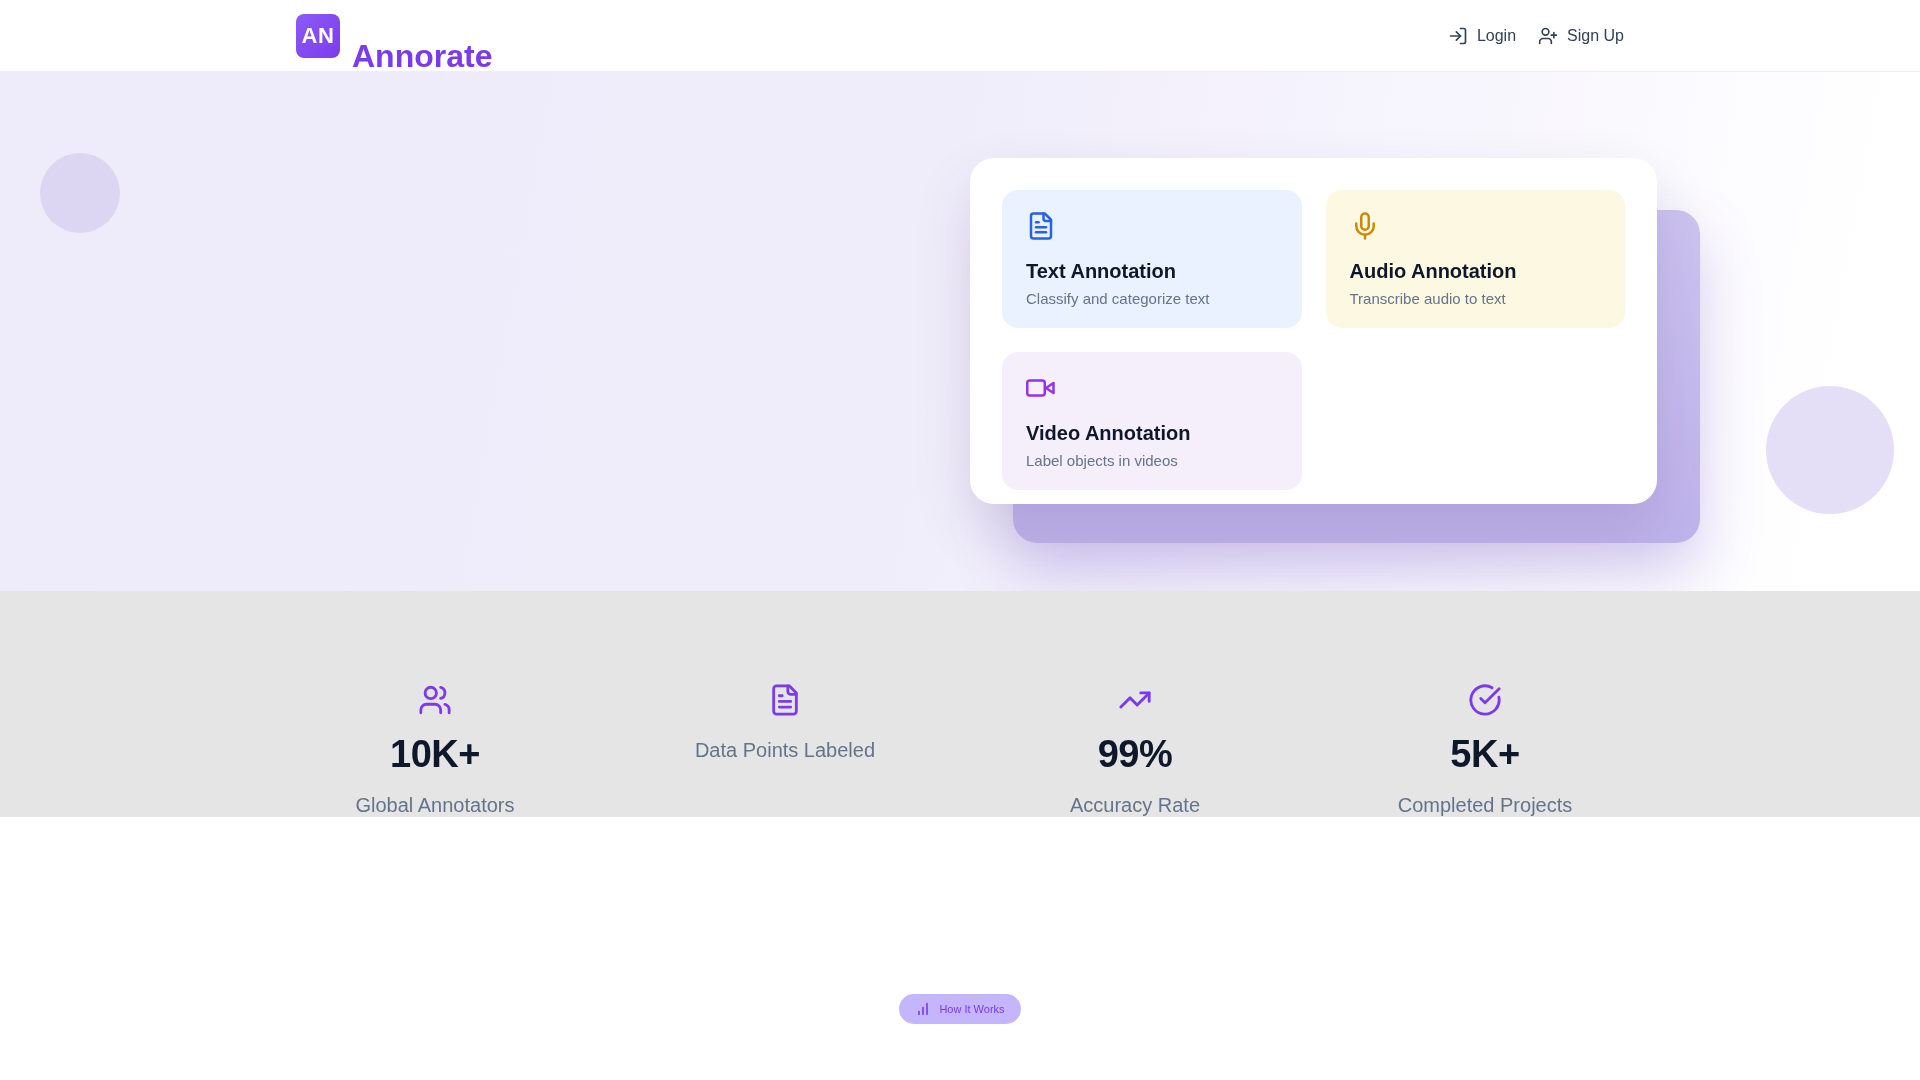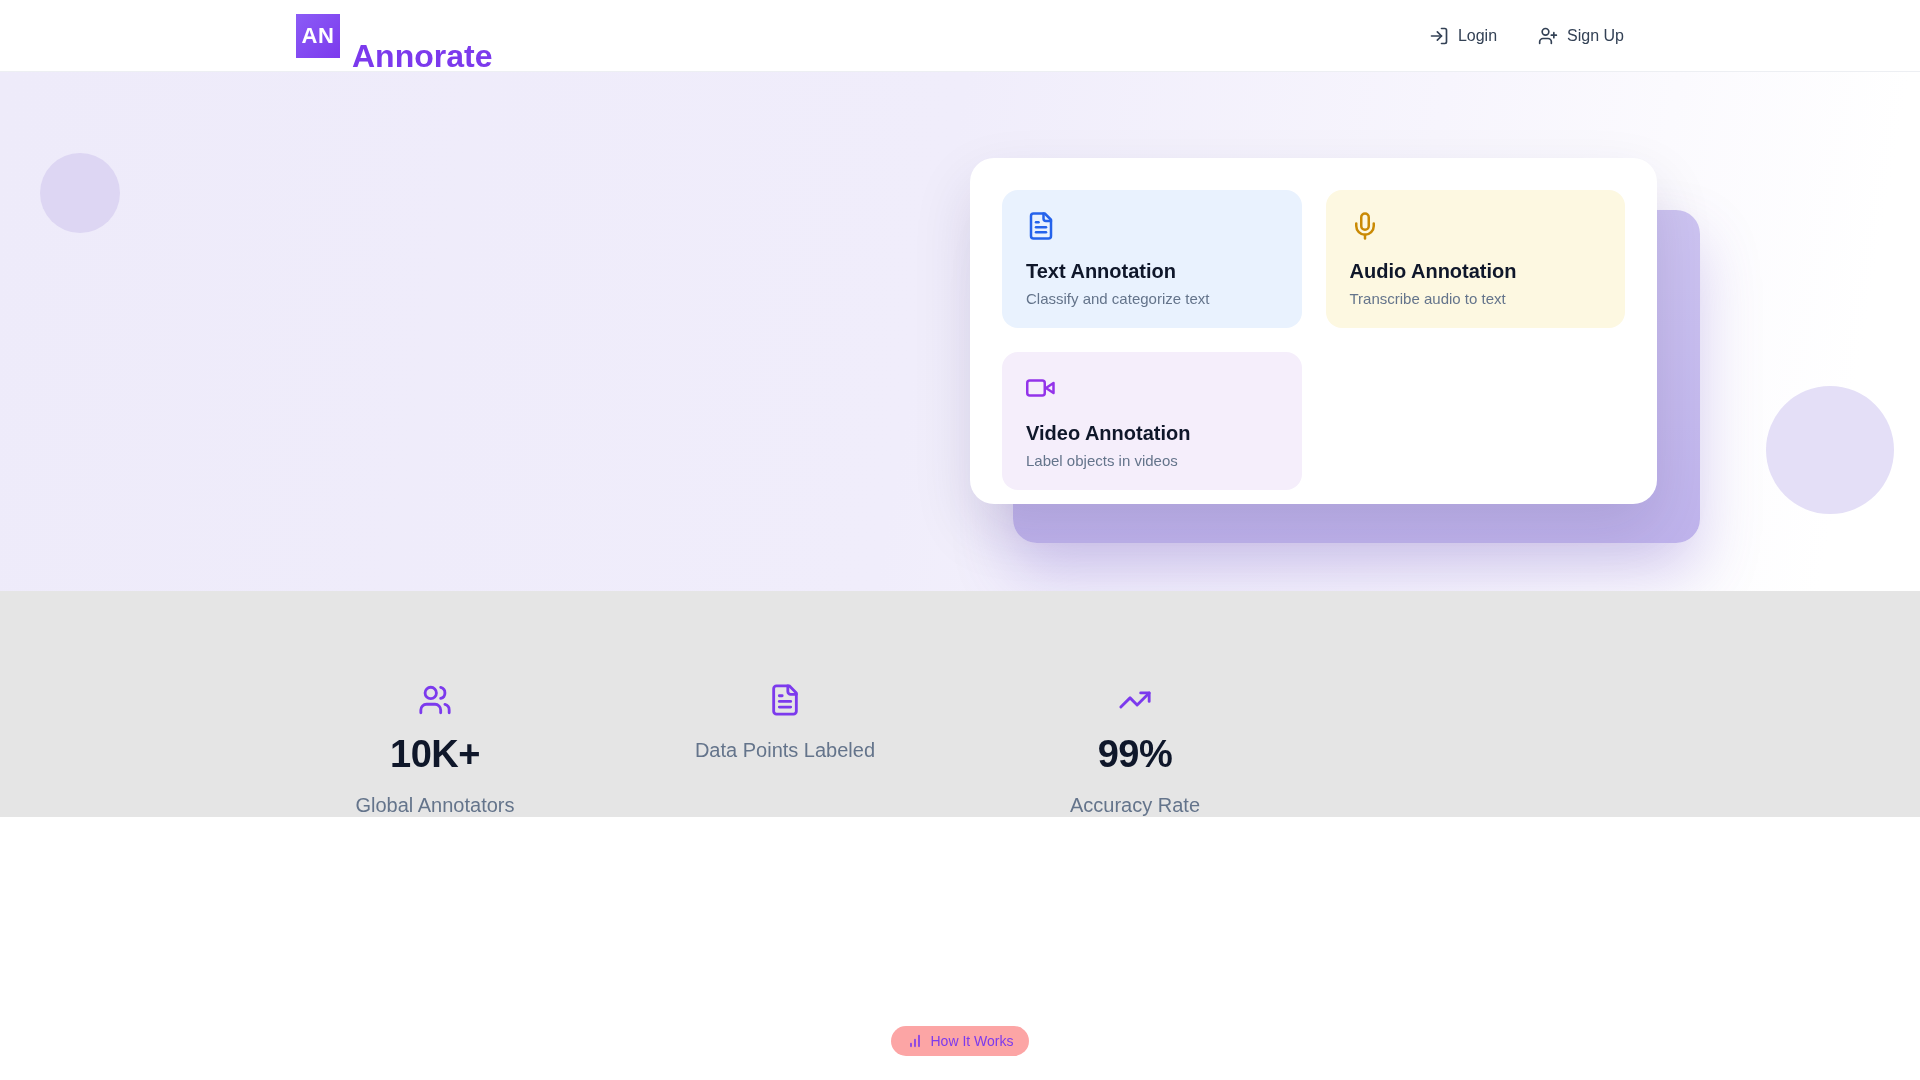--- a/index.html
+++ b/index.html
@@ -24,29 +24,29 @@
     height: 100%;
     margin: 0 auto;
     padding: 0 24px;
     display: flex;
     align-items: center;
     justify-content: space-between;
   }
   .brand { display: flex; align-items: center; gap: 12px; cursor: pointer; }
   .logo-badge {
     width: 44px; height: 44px;
-    border-radius: 0;
+    border-radius: 8px;
     background: linear-gradient(135deg, #8b5cf6, #7c3aed);
     color: #ffffff;
     font-size: 22px; font-weight: 700;
     display: flex; align-items: center; justify-content: center;
     letter-spacing: 0.5px;
   }
   .brand-name { font-size: 32px; font-weight: 700; color: #7c3aed; margin-top: 42px; }
-  .nav { display: flex; align-items: center; gap: 41px; }
+  .nav { display: flex; align-items: center; gap: 22px; }
   .nav-link {
     display: flex; align-items: center; gap: 9px;
     color: #334155; font-size: 16px; font-weight: 500;
     text-decoration: none; cursor: pointer;
   }
   .nav-link svg { color: #334155; }
 
   
   .hero {
     position: relative;
@@ -108,26 +108,25 @@
     margin-top: 12px;
     font-size: 38px; font-weight: 800; color: #0f172a;
     letter-spacing: -0.5px;
   }
   .stat-label { margin-top: 18px; font-size: 20px; color: #64748b; }
 
   
   .how { padding-top: 177px; text-align: center; }
   .how-badge {
     display: inline-flex; align-items: center; gap: 8px;
-    background: #fca5a5; color: #7c3aed;
+    background: #c4b5fd; color: #7c3aed;
     border-radius: 999px;
     padding: 7px 16px;
-    font-size: 14px; font-weight: 500;
+    font-size: 11px; font-weight: 500;
     cursor: default;
-    margin-top: 32px;
   }
   .how-heading {
     margin-top: 22px;
     font-size: 37px; font-weight: 800; color: #1e293b;
     letter-spacing: -0.5px;
   }
 </style>
 </head>
 <body>
 
@@ -246,20 +245,30 @@
       <span class="stat-icon">
         <svg width="34" height="34" viewBox="0 0 24 24" fill="none" stroke="currentColor" stroke-width="2" stroke-linecap="round" stroke-linejoin="round">
             <polyline points="22 7 13.5 15.5 8.5 10.5 2 17"></polyline>
             <polyline points="16 7 22 7 22 13"></polyline>
           </svg>
       </span>
       <div class="stat-value">99%</div>
       <div class="stat-label">Accuracy Rate</div>
     </div>
 
+    <div class="stat">
+      <span class="stat-icon">
+        <svg width="34" height="34" viewBox="0 0 24 24" fill="none" stroke="currentColor" stroke-width="2" stroke-linecap="round" stroke-linejoin="round">
+            <path d="M21.801 10A10 10 0 1 1 17 3.335"></path>
+            <path d="m9 11 3 3L22 4"></path>
+          </svg>
+      </span>
+      <div class="stat-value">5K+</div>
+      <div class="stat-label">Completed Projects</div>
+    </div>
 
   </div>
 </section>
 
 <section class="how">
   <span class="how-badge">
     <span>
       <svg width="16" height="16" viewBox="0 0 24 24" fill="none" stroke="currentColor" stroke-width="2.5" stroke-linecap="round" stroke-linejoin="round">
           <line x1="6" x2="6" y1="20" y2="16"></line>
           <line x1="12" x2="12" y1="20" y2="10"></line>

